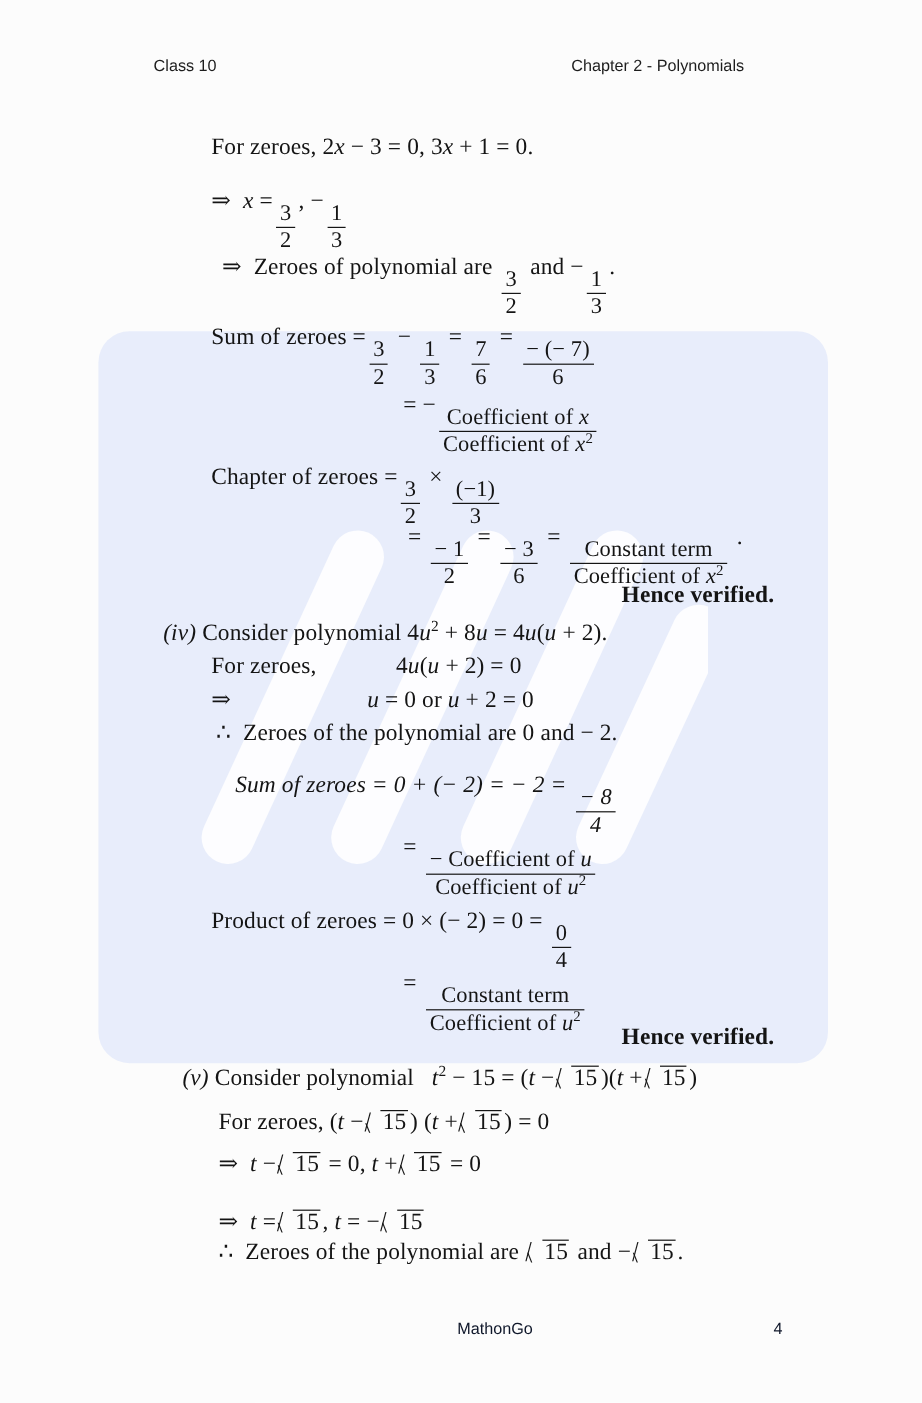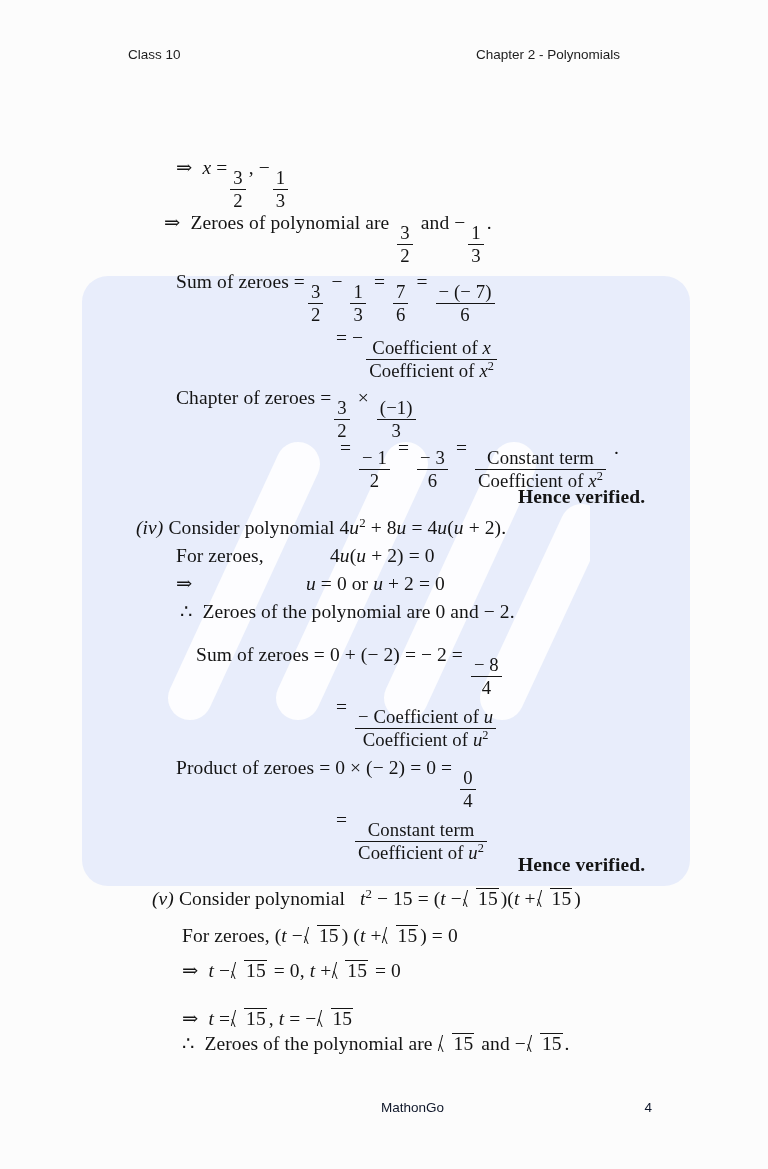--- a/index.html
+++ b/index.html
@@ -151,32 +151,33 @@
     </svg>
   </div>
 
   <div class="runhead">
     <span class="rh-left">Class 10</span>
     <span class="rh-right">Chapter 2 - Polynomials</span>
   </div>
 
   <div class="content">
 
+    <div class="line" style="left:176px; top:113px;"><span>For zeroes, 2</span><span class="it">x</span><span> − 3 = 0, 3</span><span class="it">x</span><span> + 1 = 0.</span></div>
 
     <div class="line" style="left:176px; top:158px;"><span>⇒</span>&nbsp;&nbsp;<span class="it">x</span>&nbsp;<span>=</span><span class="frac">
           <span class="num">3</span>
           <span class="bar"></span>
           <span class="den">2</span>
         </span><span>, −</span><span class="frac">
           <span class="num">1</span>
           <span class="bar"></span>
           <span class="den">3</span>
         </span></div>
 
-    <div class="line" style="left:164px; top:213px;"><span>⇒</span>&nbsp;&nbsp;<span>Zeroes of polynomial are</span>&nbsp;<span class="frac">
+    <div class="line" style="left:185px; top:213px;"><span>⇒</span>&nbsp;&nbsp;<span>Zeroes of polynomial are</span>&nbsp;<span class="frac">
           <span class="num">3</span>
           <span class="bar"></span>
           <span class="den">2</span>
         </span>&nbsp;<span>and −</span><span class="frac">
           <span class="num">1</span>
           <span class="bar"></span>
           <span class="den">3</span>
         </span><span>.</span></div>
 
     <div class="line" style="left:176px; top:272px;"><span>Sum of zeroes  =</span><span class="frac">
@@ -232,21 +233,21 @@
     <div class="line" style="left:136px; top:518px;"><span class="marker">(iv)</span>&nbsp;<span>Consider polynomial 4</span><span class="it">u</span><span class="sup">2</span><span> + 8</span><span class="it">u</span><span> = 4</span><span class="it">u</span><span>(</span><span class="it">u</span><span> + 2).</span></div>
 
     <div class="line" style="left:176px; top:546px;"><span>For zeroes,</span></div>
     <div class="line" style="left:330px; top:546px;"><span>4</span><span class="it">u</span><span>(</span><span class="it">u</span><span> + 2) = 0</span></div>
 
     <div class="line" style="left:176px; top:574px;"><span>⇒</span></div>
     <div class="line" style="left:306px; top:574px;"><span class="it">u</span><span> = 0 or </span><span class="it">u</span><span> + 2 = 0</span></div>
 
     <div class="line" style="left:180px; top:602px;"><span>∴</span>&nbsp;&nbsp;<span>Zeroes of the polynomial are 0 and − 2.</span></div>
 
-    <div class="line" style="left:196px; top:645px;"><span>Sum of zeroes = 0 + (− 2) = − 2  =</span>&nbsp;<span class="frac">
+    <div class="line" style="left:196px; top:645px;font-style:italic;"><span>Sum of zeroes = 0 + (− 2) = − 2  =</span>&nbsp;<span class="frac">
           <span class="num">− 8</span>
           <span class="bar"></span>
           <span class="den">4</span>
         </span></div>
 
     <div class="line" style="left:336px; top:697px;"><span>=</span>&nbsp;<span class="frac wide">
           <span class="num"><span>− Coefficient of </span><span class="it">u</span></span>
           <span class="bar"></span>
           <span class="den"><span>Coefficient of </span><span class="it">u</span><span class="sup">2</span></span>
         </span></div>

